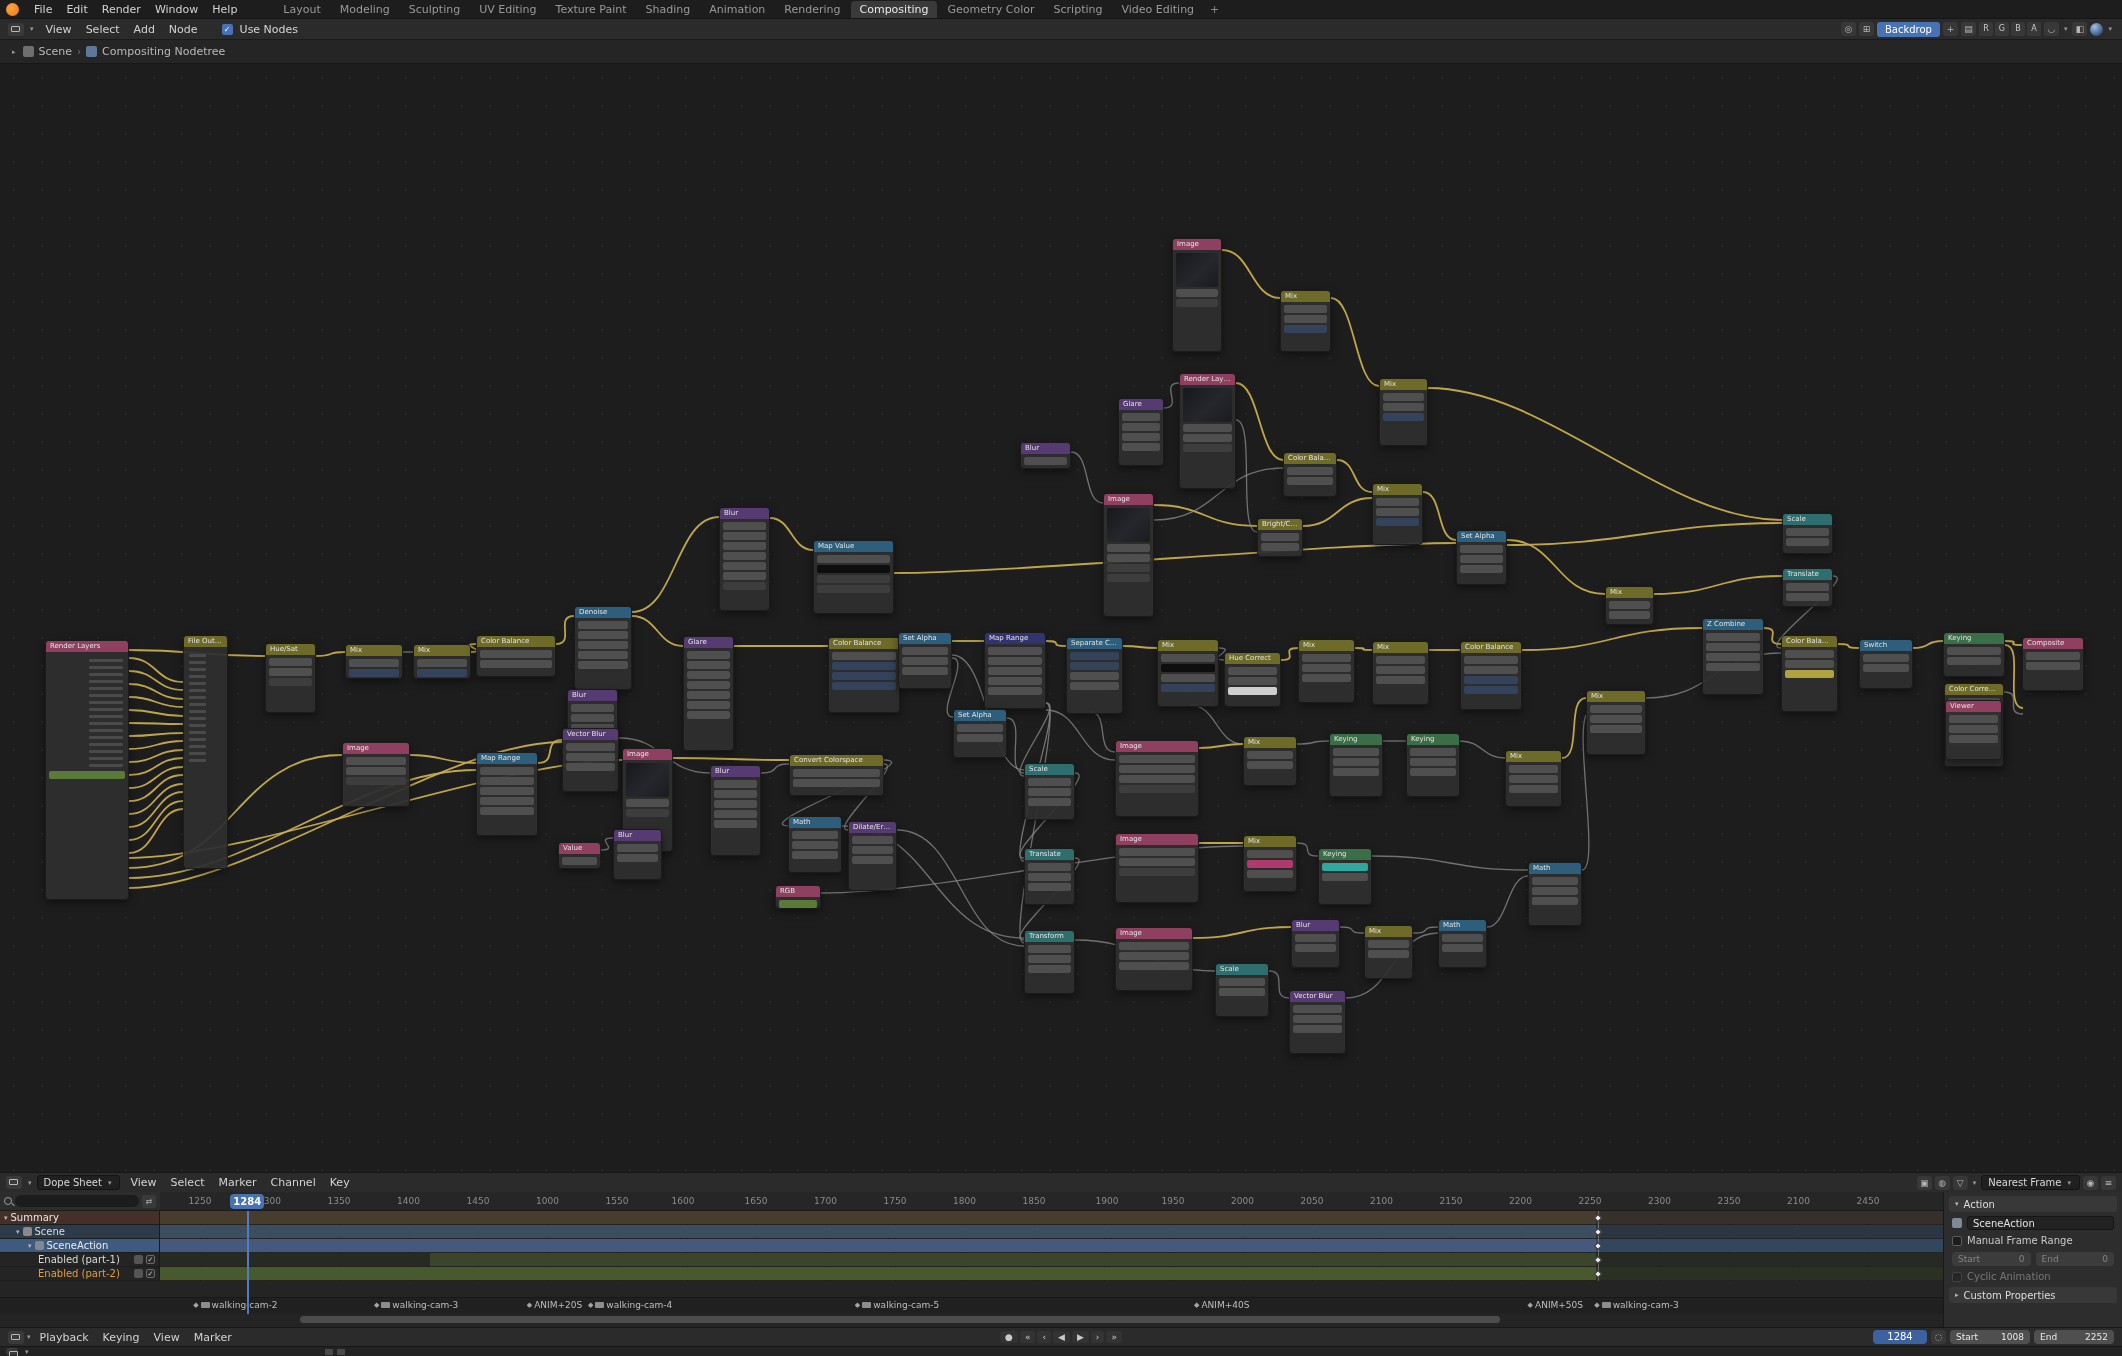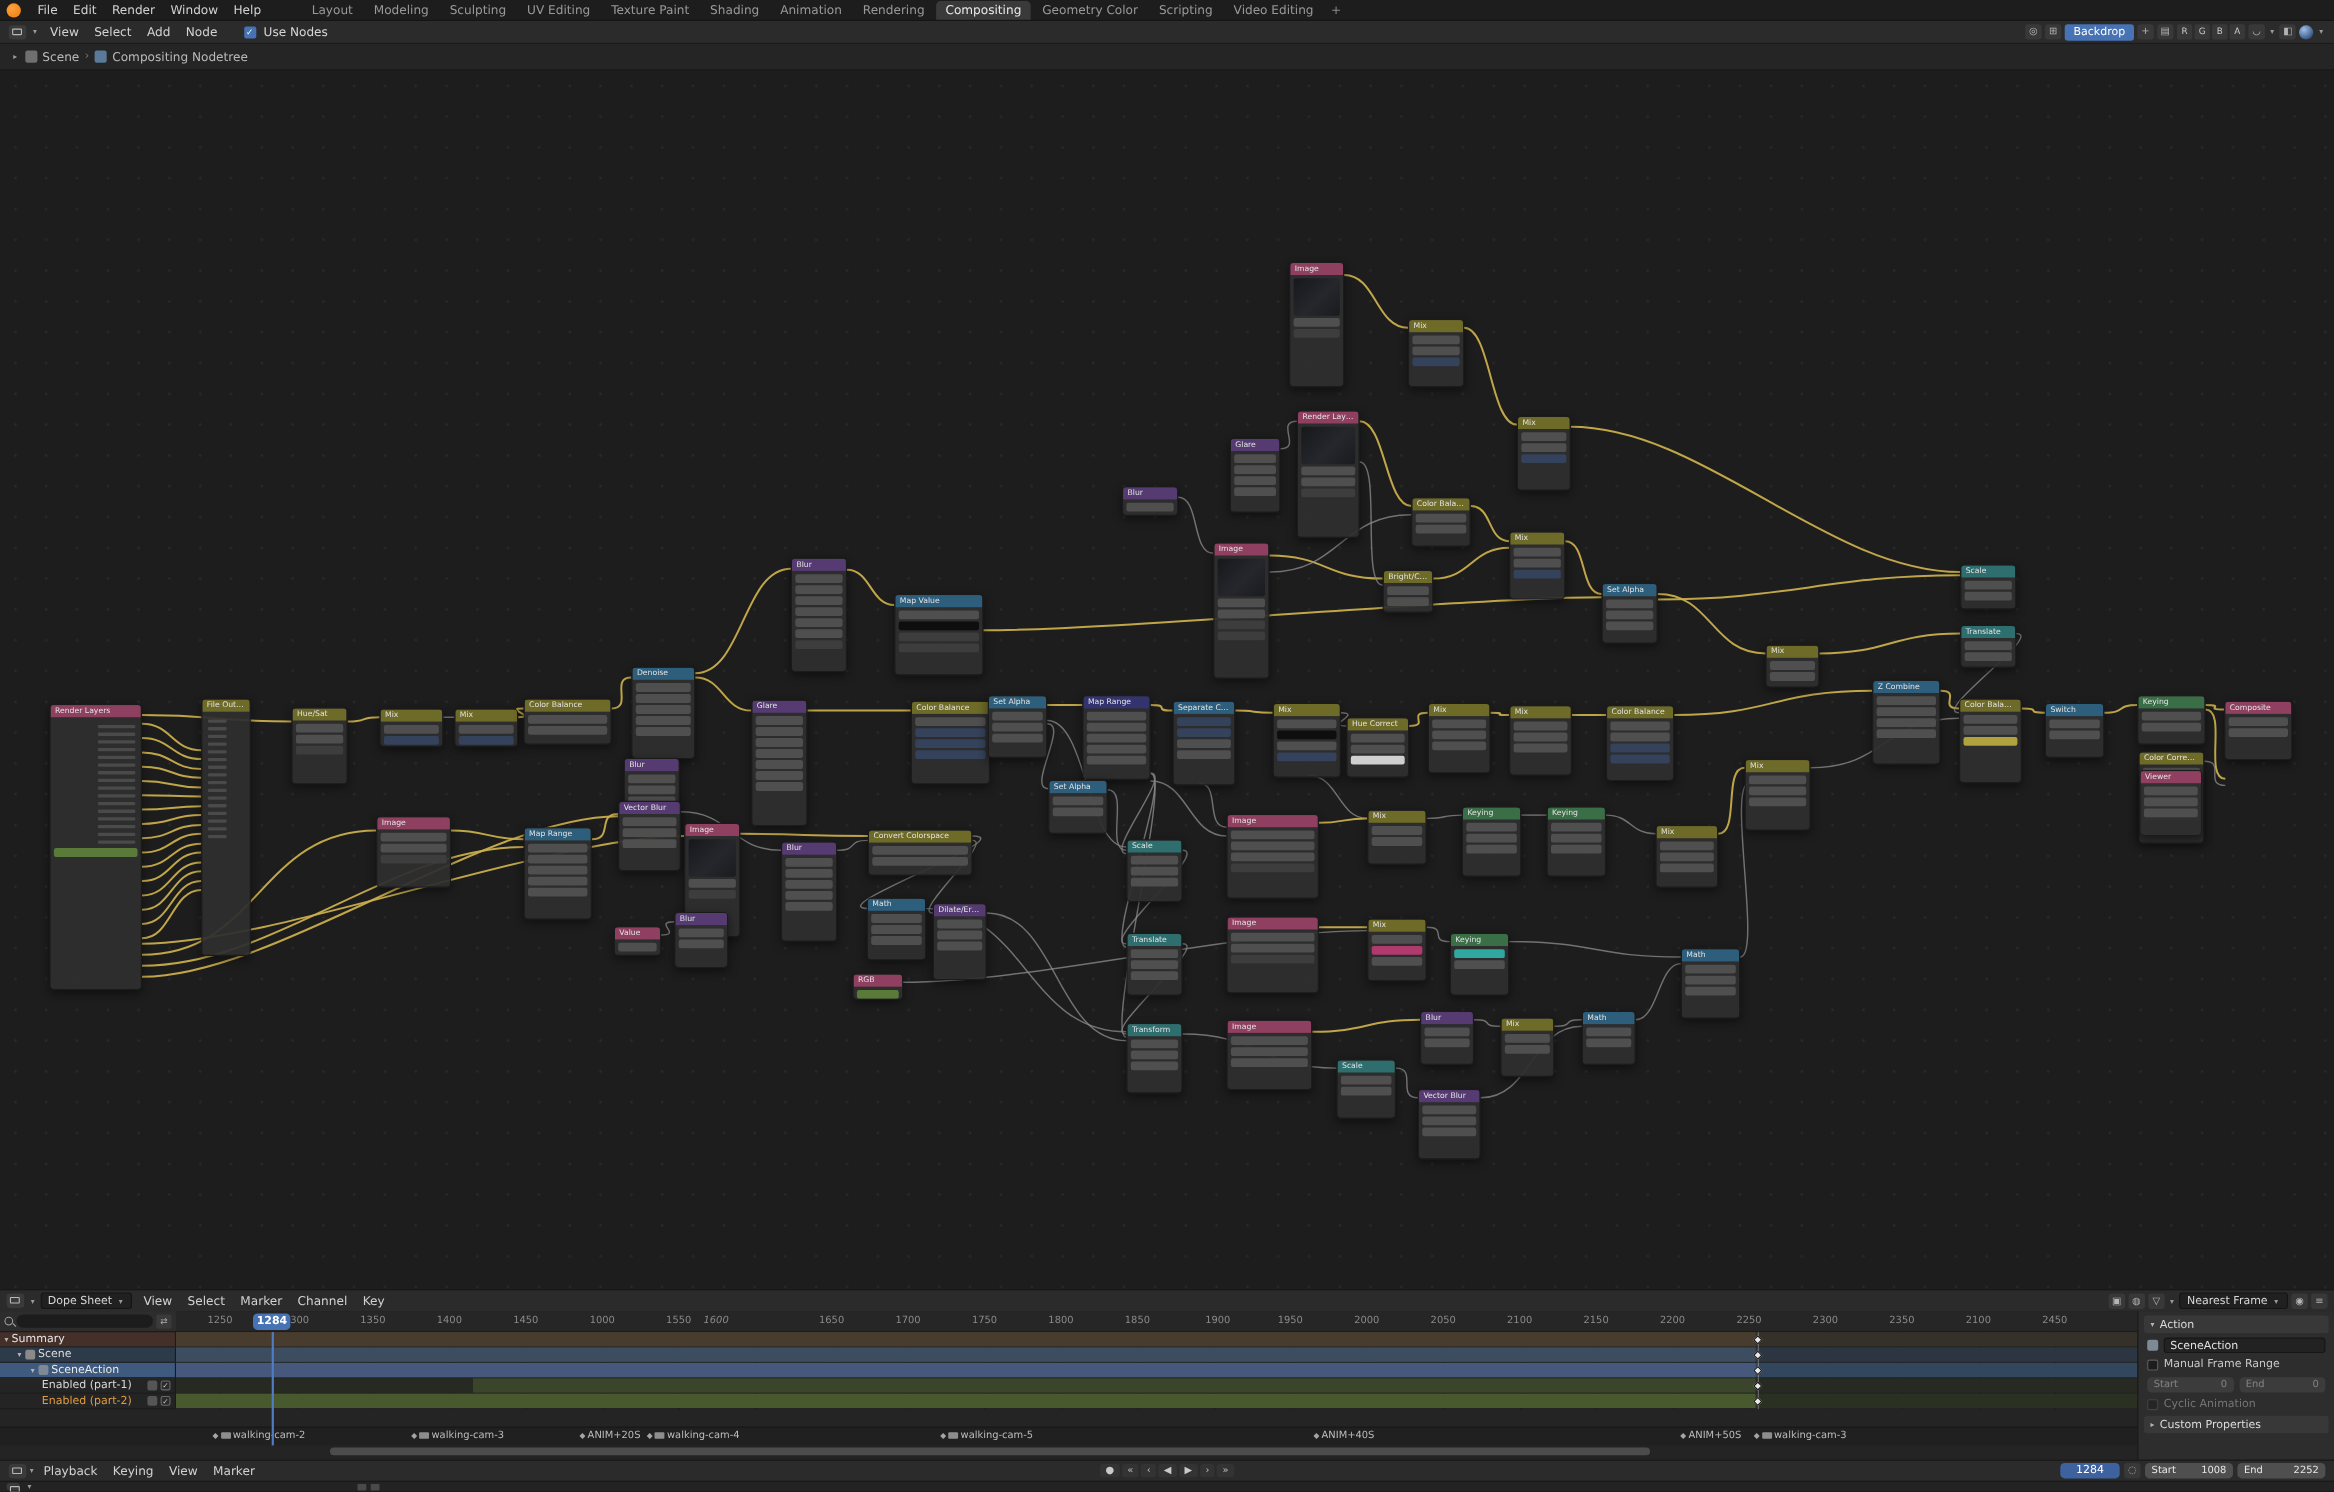--- a/index.html
+++ b/index.html
@@ -913,21 +913,21 @@
   <div class="dope-body">
     <div class="dope-main">
       <div class="ruler">
           <span class="tick" style="left: 185px;">1250</span>
           <span class="tick" style="left: 254.5px;">1300</span>
           <span class="tick" style="left: 324px;">1350</span>
           <span class="tick" style="left: 393.5px;">1400</span>
           <span class="tick" style="left: 463px;">1450</span>
           <span class="tick" style="left: 532.5px;">1000</span>
           <span class="tick" style="left: 602px;">1550</span>
-          <span class="tick" style="left: 636px; font-style: italic;">1600</span>
+          <span class="tick" style="left: 668px;">1600</span>
           <span class="tick" style="left: 741px;">1650</span>
           <span class="tick" style="left: 810.5px;">1700</span>
           <span class="tick" style="left: 880px;">1750</span>
           <span class="tick" style="left: 949.5px;">1800</span>
           <span class="tick" style="left: 1019px;">1850</span>
           <span class="tick" style="left: 1088.5px; text-align: right;">1900</span>
           <span class="tick" style="left: 1158px;">1950</span>
           <span class="tick" style="left: 1227.5px;">2000</span>
           <span class="tick" style="left: 1297px;">2050</span>
           <span class="tick" style="left: 1366.5px;">2100</span>

